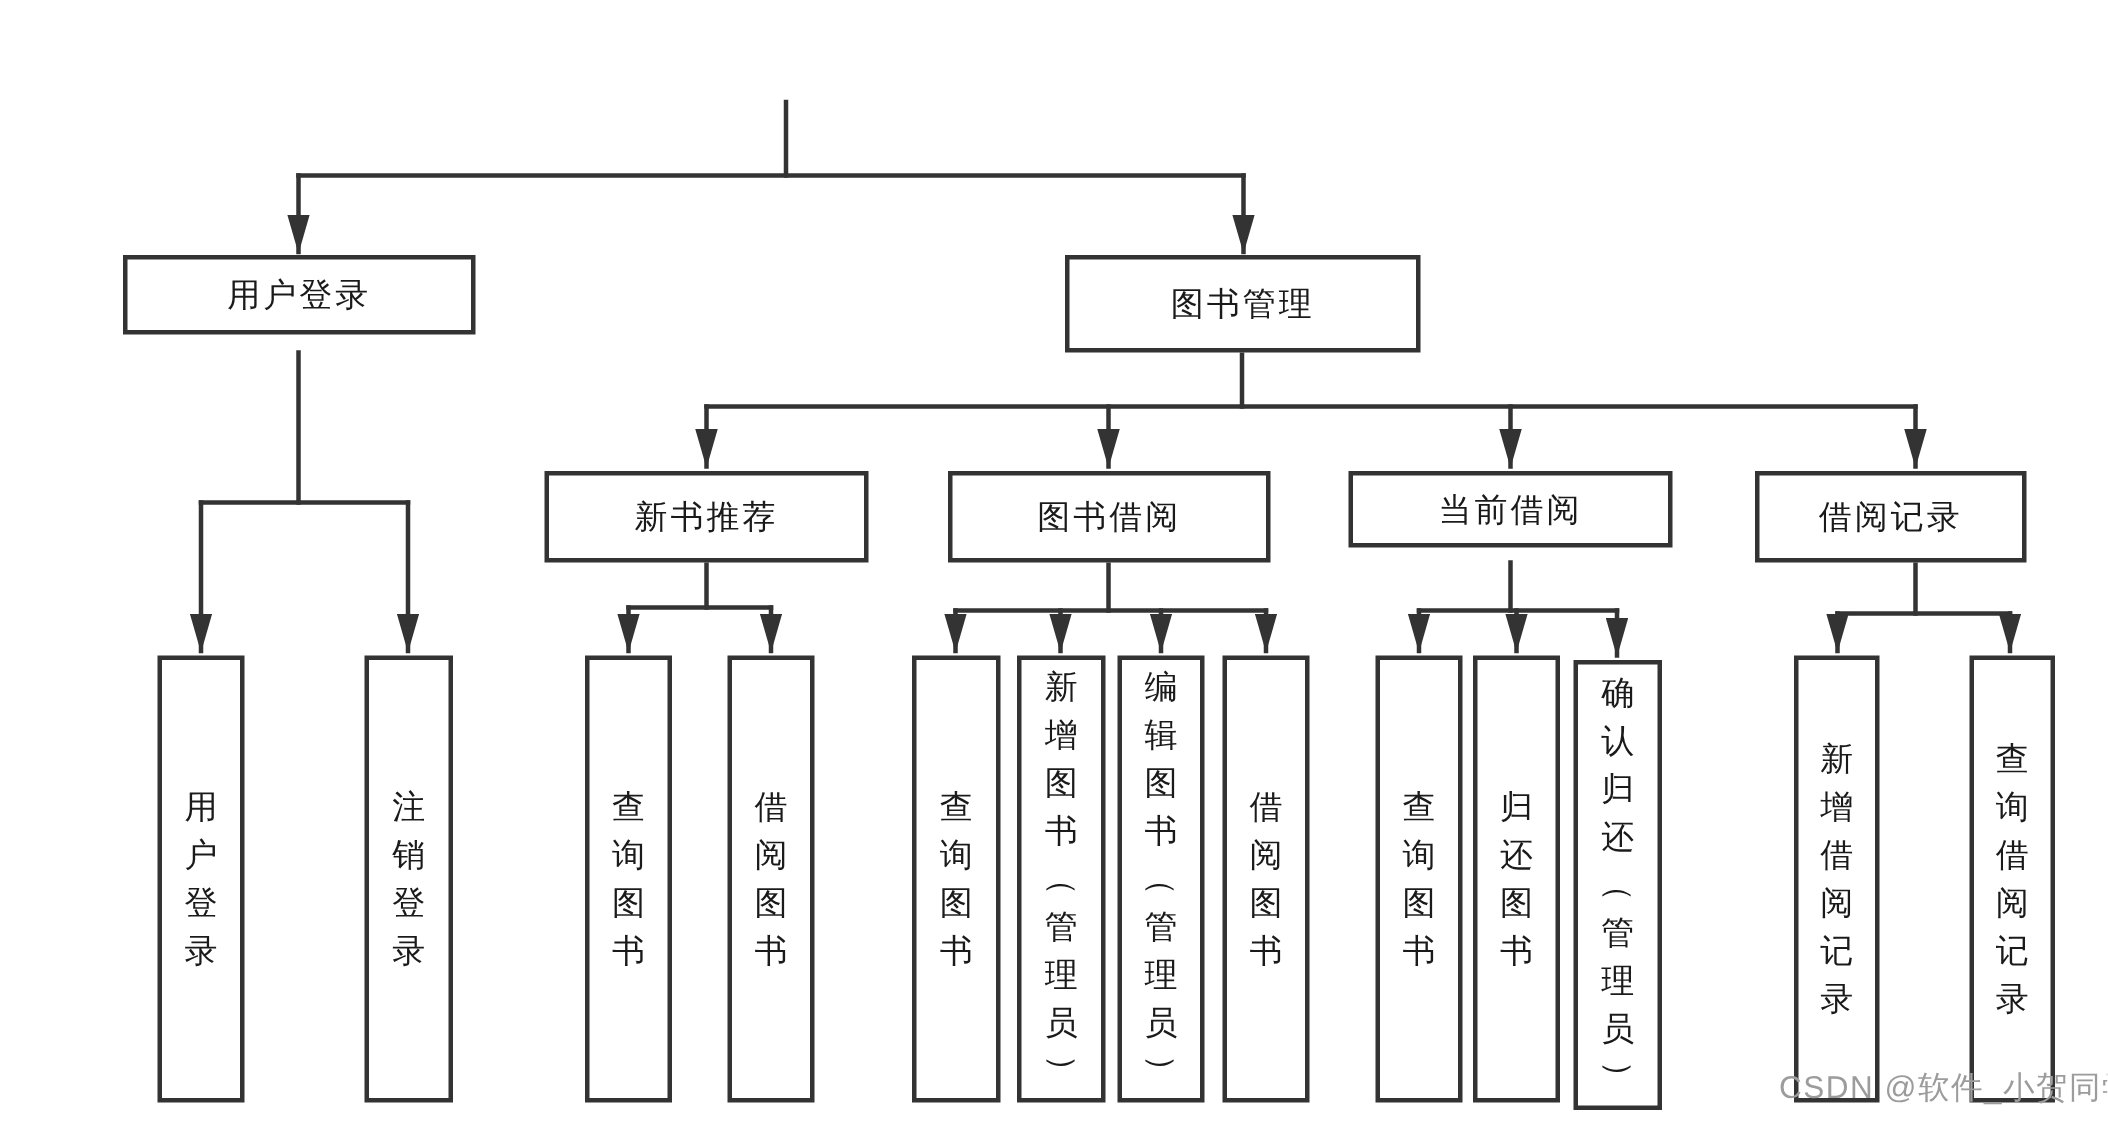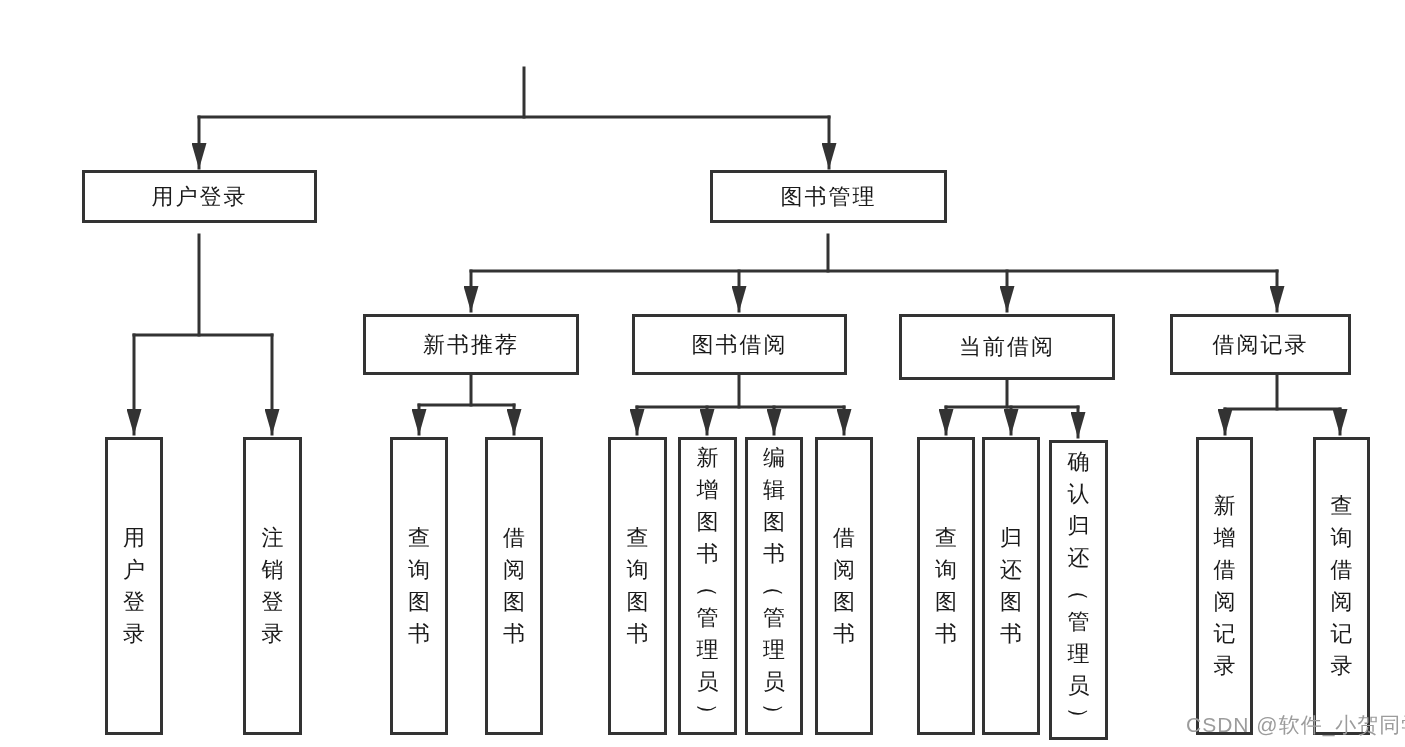--- a/index.html
+++ b/index.html
@@ -93,31 +93,31 @@
         <path d="M1225,409 V434" marker-end="url(#arrow)"></path>
         <path d="M1340,409 V434" marker-end="url(#arrow)"></path>
       </g>
     </g>
   </svg>
 
 
   <div class="box" style="left:82px;top:170px;width:235px;height:53px;">
     <span class="hlabel">用户登录</span>
   </div>
-  <div class="box" style="left:710px;top:170px;width:237px;height:53px;">
+  <div class="box" style="left:710px;top:170px;width:237px;height:65px;">
     <span class="hlabel">图书管理</span>
   </div>
 
   <div class="box" style="left:632px;top:314px;width:215px;height:61px;">
     <span class="hlabel">图书借阅</span>
   </div>
   <div class="box" style="left:363px;top:314px;width:216px;height:61px;">
     <span class="hlabel">新书推荐</span>
   </div>
-  <div class="box" style="left:899px;top:314px;width:216px;height:66px;">
+  <div class="box" style="left:899px;top:314px;width:216px;height:51px;">
     <span class="hlabel">当前借阅</span>
   </div>
   <div class="box" style="left:1170px;top:314px;width:181px;height:61px;">
     <span class="hlabel">借阅记录</span>
   </div>
 
   <div class="box vbox" style="left:105px;top:437px;width:58px;height:298px;">
     <span class="vlabel">
         <span class="vchar">用</span>
         <span class="vchar">户</span>

